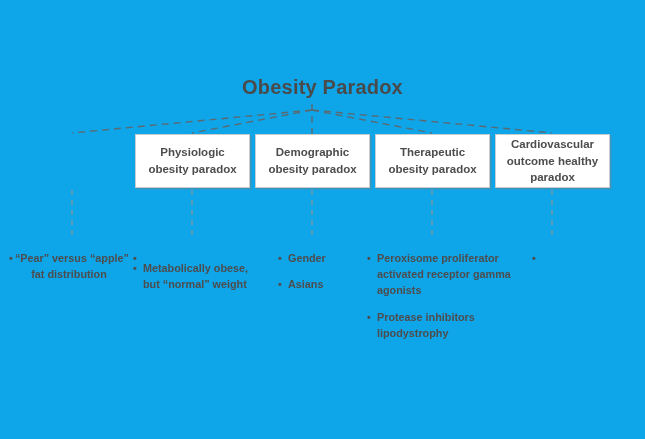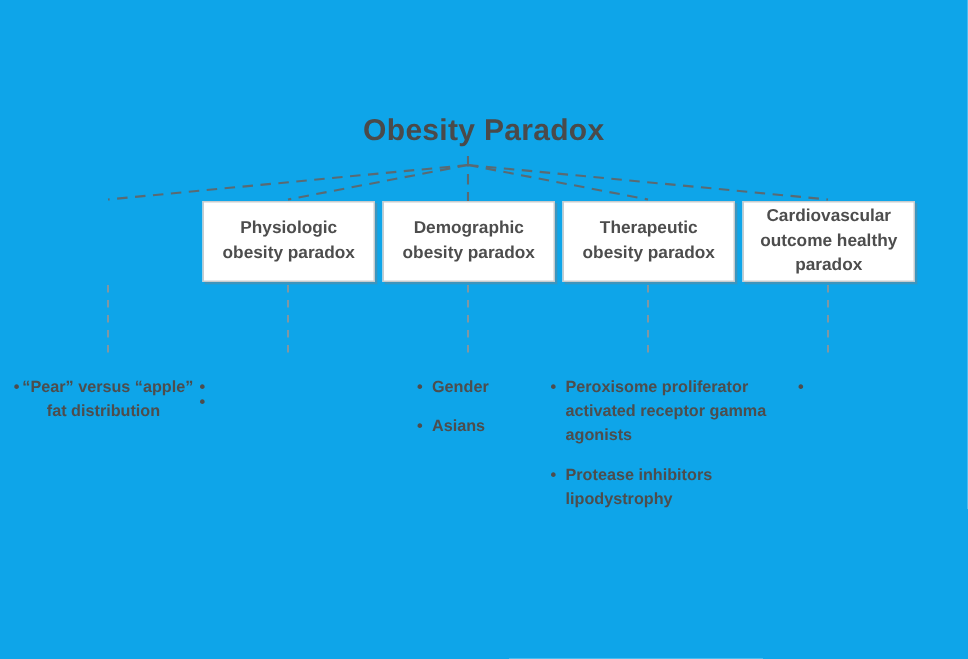--- a/index.html
+++ b/index.html
@@ -132,21 +132,21 @@
     <div class="bullet-item">
       <span class="bullet-dot">•</span><span class="bullet-text">“Pear” versus “apple” fat distribution</span>
     </div>
   </div>
 
   <div class="bullet-col" style="left:133px; top:250px; width:122px;">
     <div class="bullet-item">
       <span class="bullet-dot">•</span>
     </div>
     <div class="bullet-item">
-      <span class="bullet-dot">•</span>
+      <span class="bullet-dot">•</span><span class="bullet-text">Metabolically obese, but “normal” weight</span>
     </div>
   </div>
 
   <div class="bullet-col" style="left:278px; top:250px; width:95px;">
     <div class="bullet-item">
       <span class="bullet-dot">•</span><span class="bullet-text">Gender</span>
     </div>
     <div class="bullet-item">
       <span class="bullet-dot">•</span><span class="bullet-text">Asians</span>
     </div>

